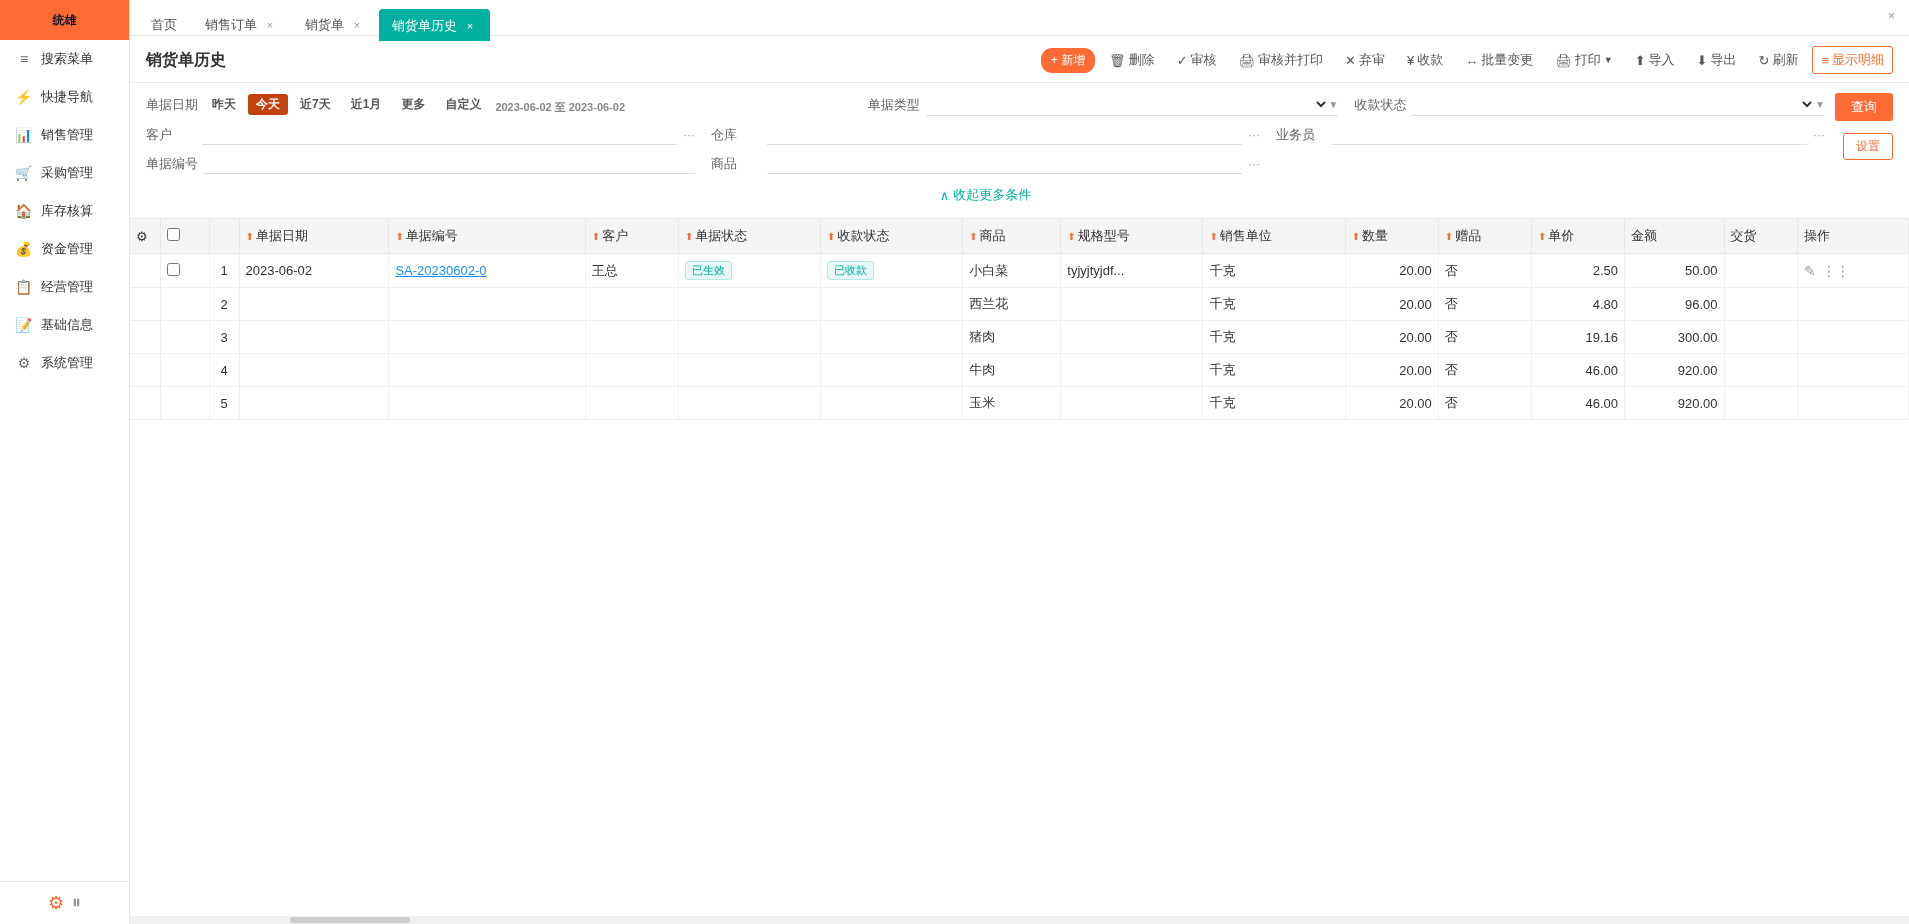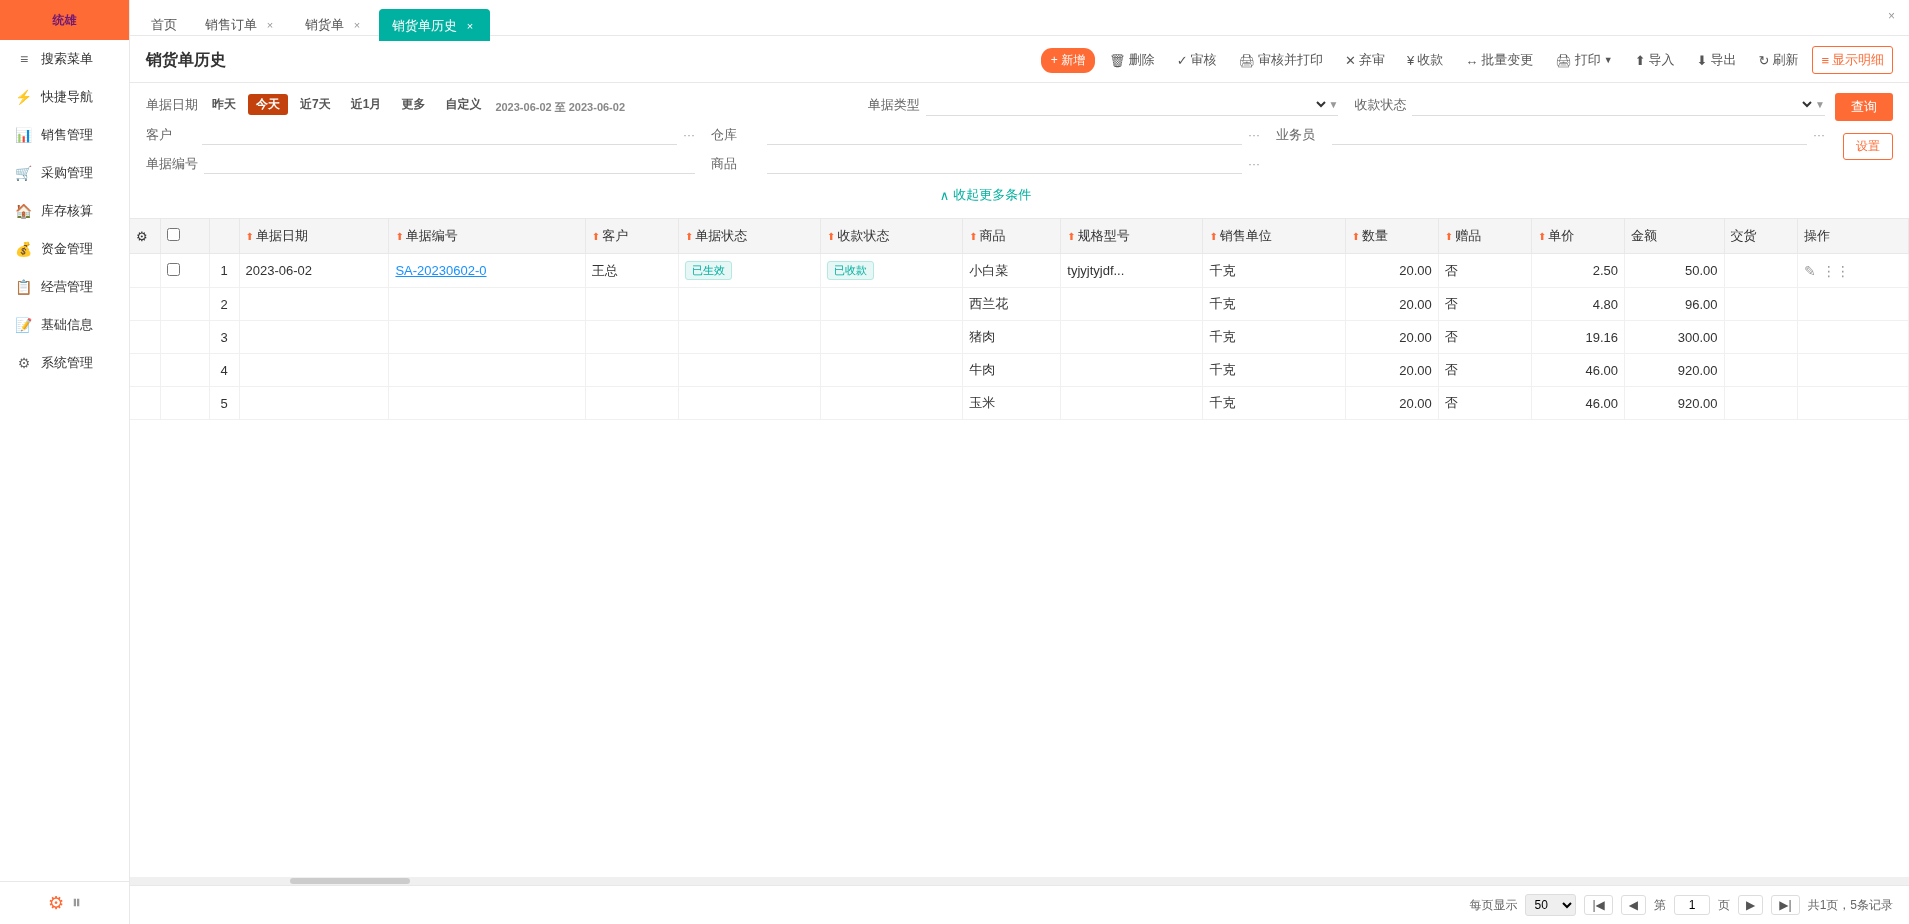--- a/index.html
+++ b/index.html
@@ -14,21 +14,21 @@
       flex-direction: column;
       height: 100%;
       flex-shrink: 0;
     }
     .sidebar-logo {
       height: 40px;
       background: #ff6b35;
       display: flex;
       align-items: center;
       justify-content: center;
-      color: #701a75;
+      color: #0f172a;
       font-size: 12px;
       font-weight: bold;
     }
     .sidebar-item {
       display: flex;
       align-items: center;
       padding: 10px 12px;
       cursor: pointer;
       color: #333;
       gap: 8px;
@@ -712,30 +712,15 @@
   </tr>
           </tbody>
       </table>
     </div>
 
 
     <div class="scrollbar-area">
       <div class="scrollbar-thumb"></div>
     </div>
 
-    <div class="pagination">
-      <span class="page-size-label">每页显示</span>
-      <select class="page-size-select">
-        <option value="50">50</option>
-        <option value="100">100</option>
-      </select>
-      <button class="page-nav-btn">|◀</button>
-      <button class="page-nav-btn">◀</button>
-      <span class="page-info">第</span>
-      <input class="page-input" type="text" value="1" style="">
-      <span class="page-info">页</span>
-      <button class="page-nav-btn">▶</button>
-      <button class="page-nav-btn">▶|</button>
-      <span class="page-info">共1页，5条记录</span>
-    </div>
 
   </div>
 </div>
 
 </body></html>

